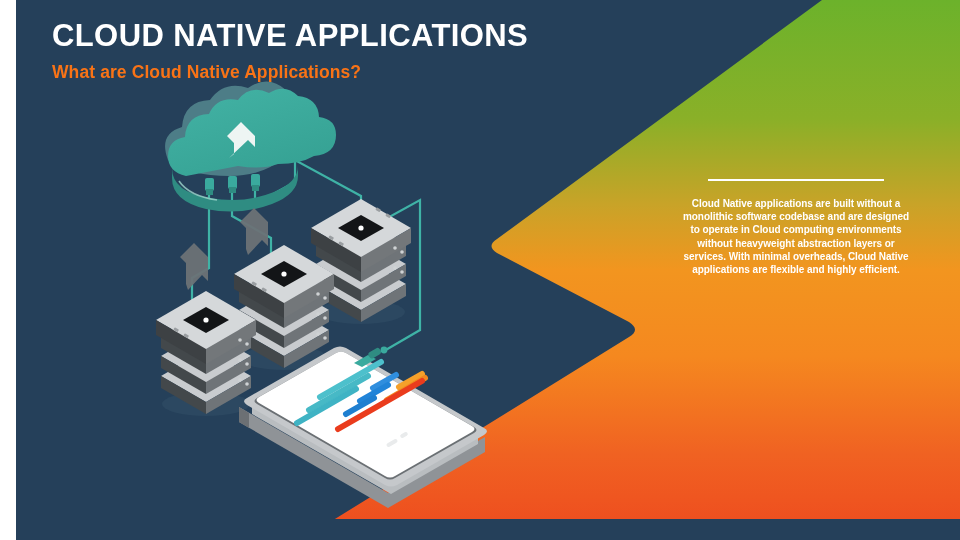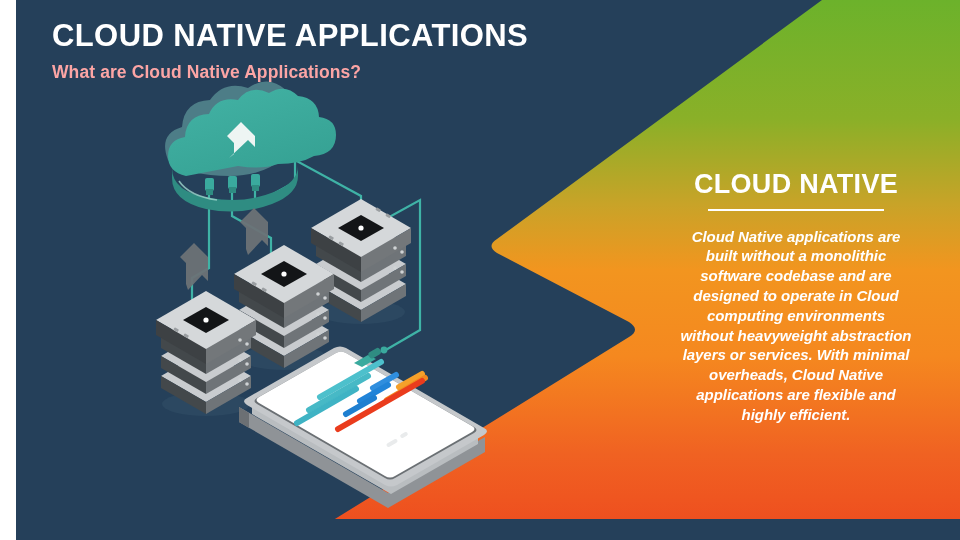--- a/index.html
+++ b/index.html
@@ -17,21 +17,21 @@
   }
 
   
   .title{
     position:absolute;left:36px;top:18px;
     font-size:31px;font-weight:bold;color:#ffffff;
     letter-spacing:0.4px;white-space:nowrap;
   }
   .subtitle{
     position:absolute;left:36px;top:62px;
-    font-size:17.5px;font-weight:bold;color:#fca5a5;
+    font-size:17.5px;font-weight:bold;color:#f97316;
     letter-spacing:0.1px;white-space:nowrap;
   }
 
   
   #rightpanel{
     position:absolute;left:660px;top:170px;width:240px;
     text-align:center;
   }
   .rp-head{
     font-size:27px;font-weight:bold;color:#ffffff;letter-spacing:0.3px;
@@ -41,24 +41,23 @@
     margin-top:5px;
     font-size:14.5px;font-weight:bold;color:#ffffff;
     letter-spacing:5.2px;white-space:nowrap;
     text-indent:5.2px;
   }
   .rp-rule{
     width:176px;height:2px;background:#ffffff;margin:9px auto 0 auto;
   }
   .rp-body{
     margin-top:16px;
-    font-size:15px;font-weight:bold;color:#ffffff;
+    font-size:10px;font-weight:bold;color:#ffffff;
     line-height:1.32;letter-spacing:-0.05px;
     padding:0 4px;
-    font-style:italic;
   }
 </style>
 </head>
 <body>
 
 <div id="slide">
 
   <svg id="bggrad" width="960" height="540" viewBox="0 0 960 540">
     <defs>
       <linearGradient id="gradPanel" x1="0" y1="0" x2="0" y2="1">
@@ -322,19 +321,18 @@
       <path d="M338 363 L352 355 L360 359 L346 367 Z" fill="#3aaa9e"></path>
       <rect x="352" y="350" width="13" height="7" rx="3" fill="#2f8c82" transform="rotate(-30 358 353)"></rect>
       <circle cx="368" cy="350" r="3.4" fill="#3aaa9e"></circle>
     </g>
   </svg>
 
   <div class="title">CLOUD NATIVE APPLICATIONS</div>
   <div class="subtitle">What are Cloud Native Applications?</div>
 
   <div id="rightpanel">
-    <div class="rp-head">CLOUD NATIVE</div>
     <div class="rp-rule"></div>
     <div class="rp-body">Cloud Native applications are built without a monolithic software codebase and are designed to operate in Cloud computing environments without heavyweight abstraction layers or services. With minimal overheads, Cloud Native applications are flexible and highly efficient.</div>
   </div>
 
   <div id="bottombar"></div>
 </div>
 
 </body></html>

